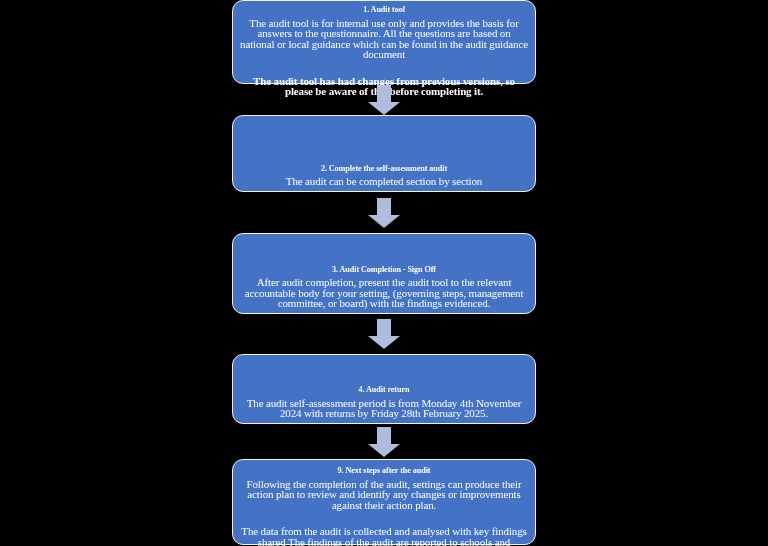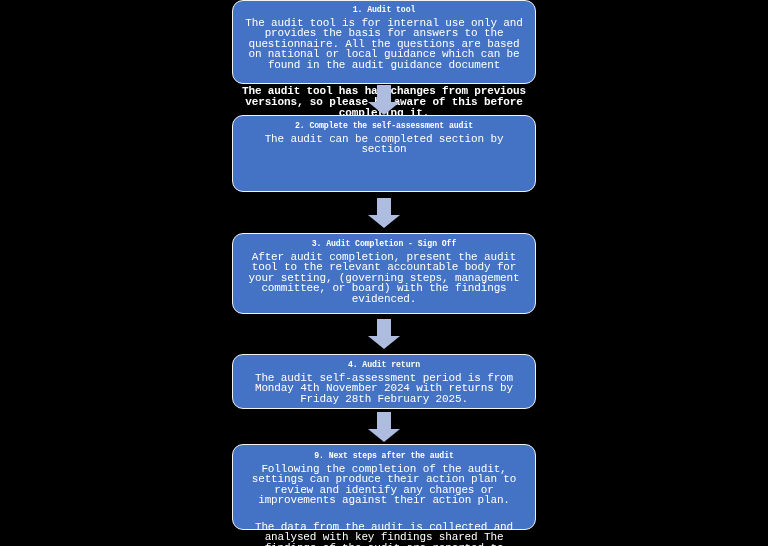--- a/index.html
+++ b/index.html
@@ -6,42 +6,42 @@
     margin: 0;
     padding: 0;
     background: #000000;
   }
   #page {
     position: relative;
     width: 768px;
     height: 546px;
     background: #000000;
     overflow: hidden;
-    font-family: Liberation Mono, monospace;
+    font-family: Liberation Serif, serif;
   }
 
   .flow-column {
     position: absolute;
     left: 232px;
     top: 0px;
     width: 304px;
   }
 
   .flow-box {
     position: relative;
     box-sizing: border-box;
     width: 304px;
     background: #4472C4;
     border: 1.5px solid #F2F2F2;
     border-radius: 11px;
     color: #FFFFFF;
     padding: 4px 7px 4px 7px;
     display: flex;
     flex-direction: column;
-    justify-content: flex-start;
+    justify-content: flex-end;
     text-align: center;
   }
 
   .box-title {
     font-size: 8.2px;
     font-weight: bold;
     line-height: 11.5px;
     letter-spacing: -0.1px;
     margin: 0 0 2px 0;
   }
@@ -57,21 +57,21 @@
     margin-top: 16px;
   }
   .box-para.bold {
     font-weight: bold;
   }
 
   
   .box-1 { height: 84px; justify-content: flex-start; padding-top: 3px; }
   .box-2 { height: 77px; }
   .box-3 { height: 81px; }
-  .box-4 { height: 55px; }
+  .box-4 { height: 70px; }
   .box-5 { height: 86px; justify-content: flex-start; padding-top: 5px; }
 
   .arrow-wrap {
     width: 304px;
     display: flex;
     justify-content: center;
     align-items: center;
   }
   .arrow-gap-1 { height: 31px; }
   .arrow-gap-2 { height: 41px; }

